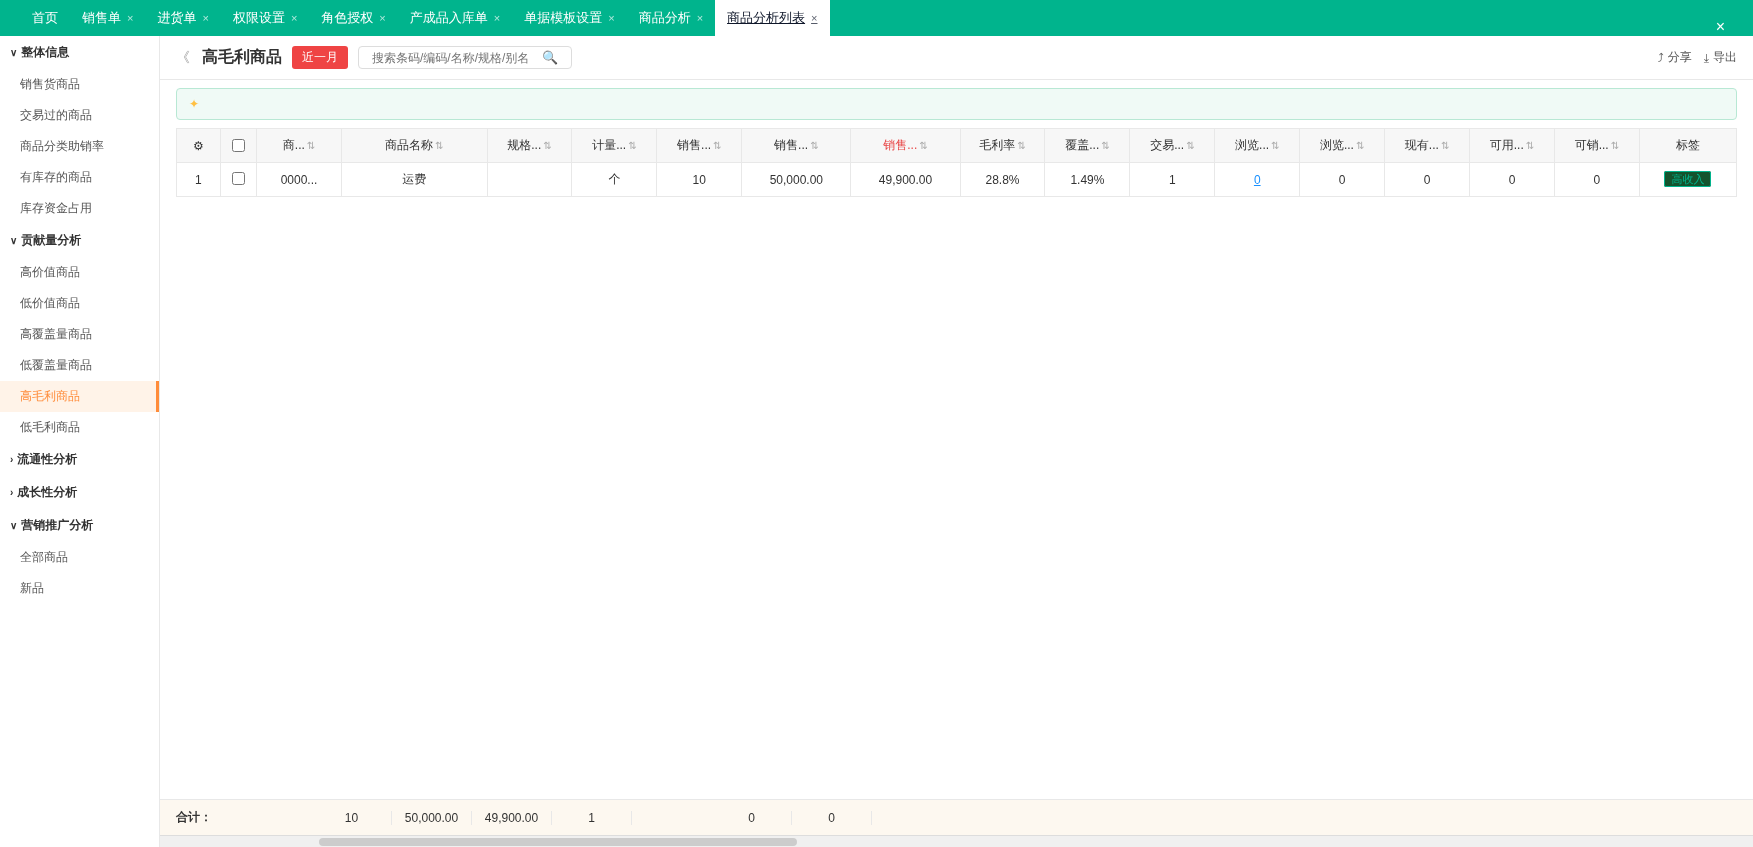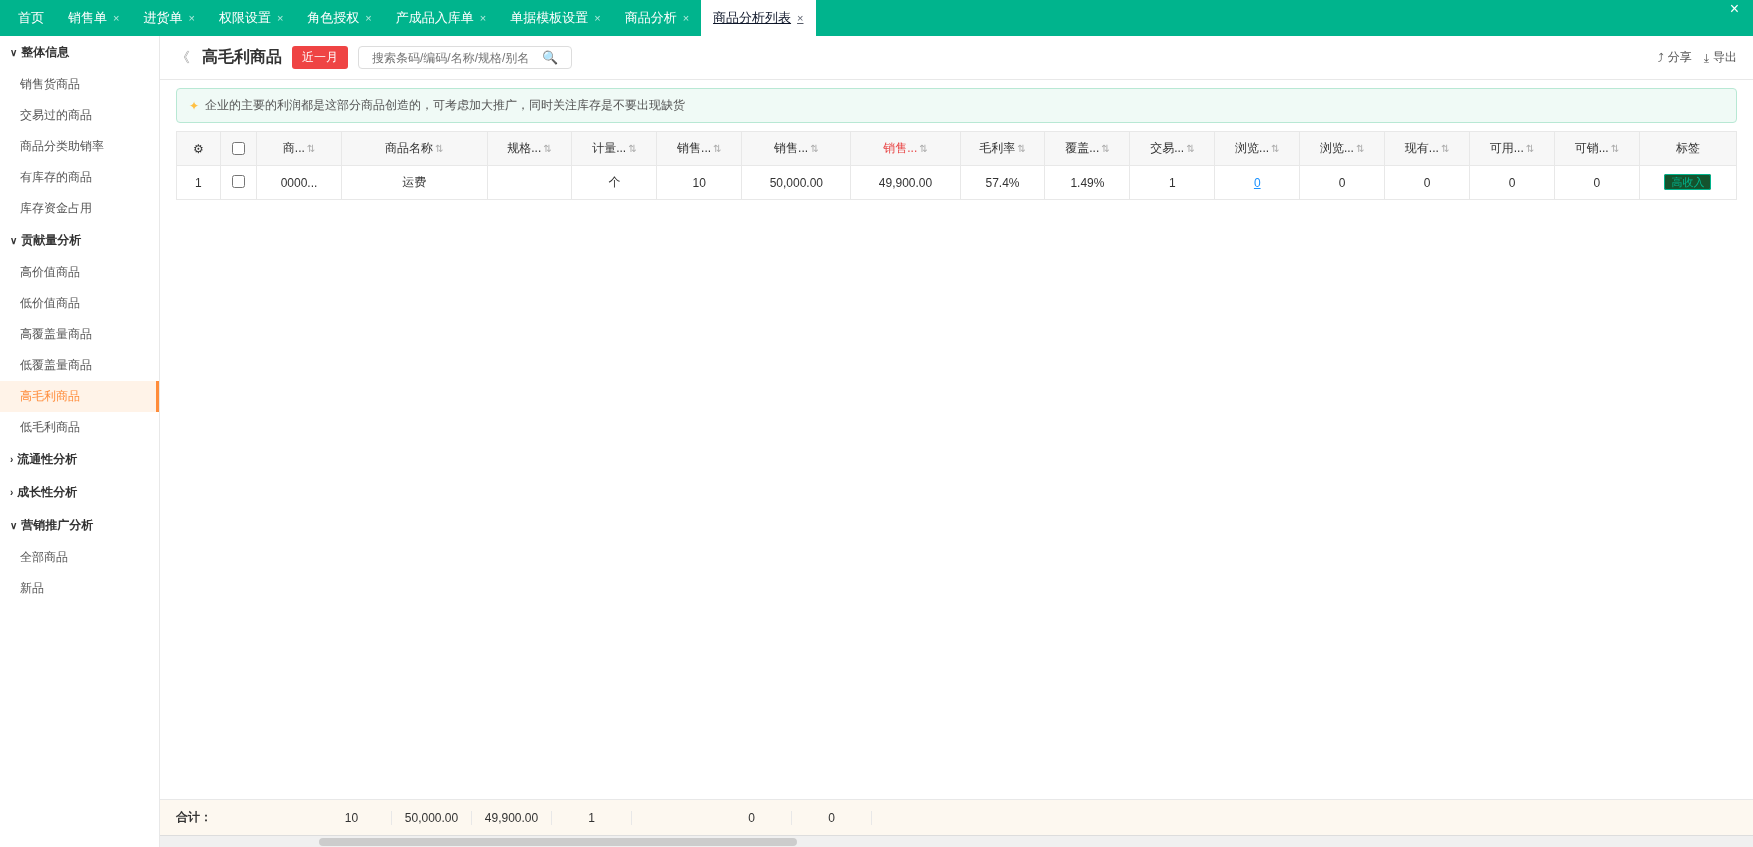--- a/index.html
+++ b/index.html
@@ -1,24 +1,24 @@
 <!DOCTYPE html>
 <html><head>
   <meta charset="utf-8">
   <style>
     * { margin: 0; padding: 0; box-sizing: border-box; }
     body { font-family: 'Microsoft YaHei', Arial, sans-serif; font-size: 12px; background: #f5f5f5; width: 1753px; min-height: 847px; overflow-x: hidden; }
 
     
     .top-nav {
       display: flex;
-      align-items: flex-start;
+      align-items: flex-end;
       background: #00b48d;
       height: 36px;
-      padding: 0 6px;
+      padding: 0 20px;
       color: white;
     }
     .top-nav .nav-item {
       display: flex;
       align-items: center;
       padding: 0 12px;
       height: 36px;
       cursor: pointer;
       font-size: 13px;
       white-space: nowrap;
@@ -372,21 +372,20 @@
         </div>
         <div class="action-btn">
           <span>⤓</span>
           <span>导出</span>
         </div>
       </div>
     </div>
 
     <div class="info-bar">
       <span class="info-icon">✦</span>
-      <span>企业的主要的利润都是这部分商品创造的，可考虑加大推广，同时关注库存是不要出现缺货</span>
     </div>
 
     <div class="table-container">
       <table>
         <thead>
           <tr>
             <th style="width:36px;">
               <div class="th-inner">⚙</div>
             </th>
             <th style="width:30px;">
@@ -495,21 +494,21 @@
           <tr>
             <td>1</td>
             <td><input type="checkbox" style=""></td>
             <td>0000...</td>
             <td>运费</td>
             <td></td>
             <td>个</td>
             <td>10</td>
             <td>50,000.00</td>
             <td>49,900.00</td>
-            <td>57.4%</td>
+            <td>28.8%</td>
             <td>1.49%</td>
             <td>1</td>
             <td><span class="link-num">0</span></td>
             <td>0</td>
             <td>0</td>
             <td>0</td>
             <td>0</td>
             <td>
               <span class="tag-badge">高收入</span>
             </td>

